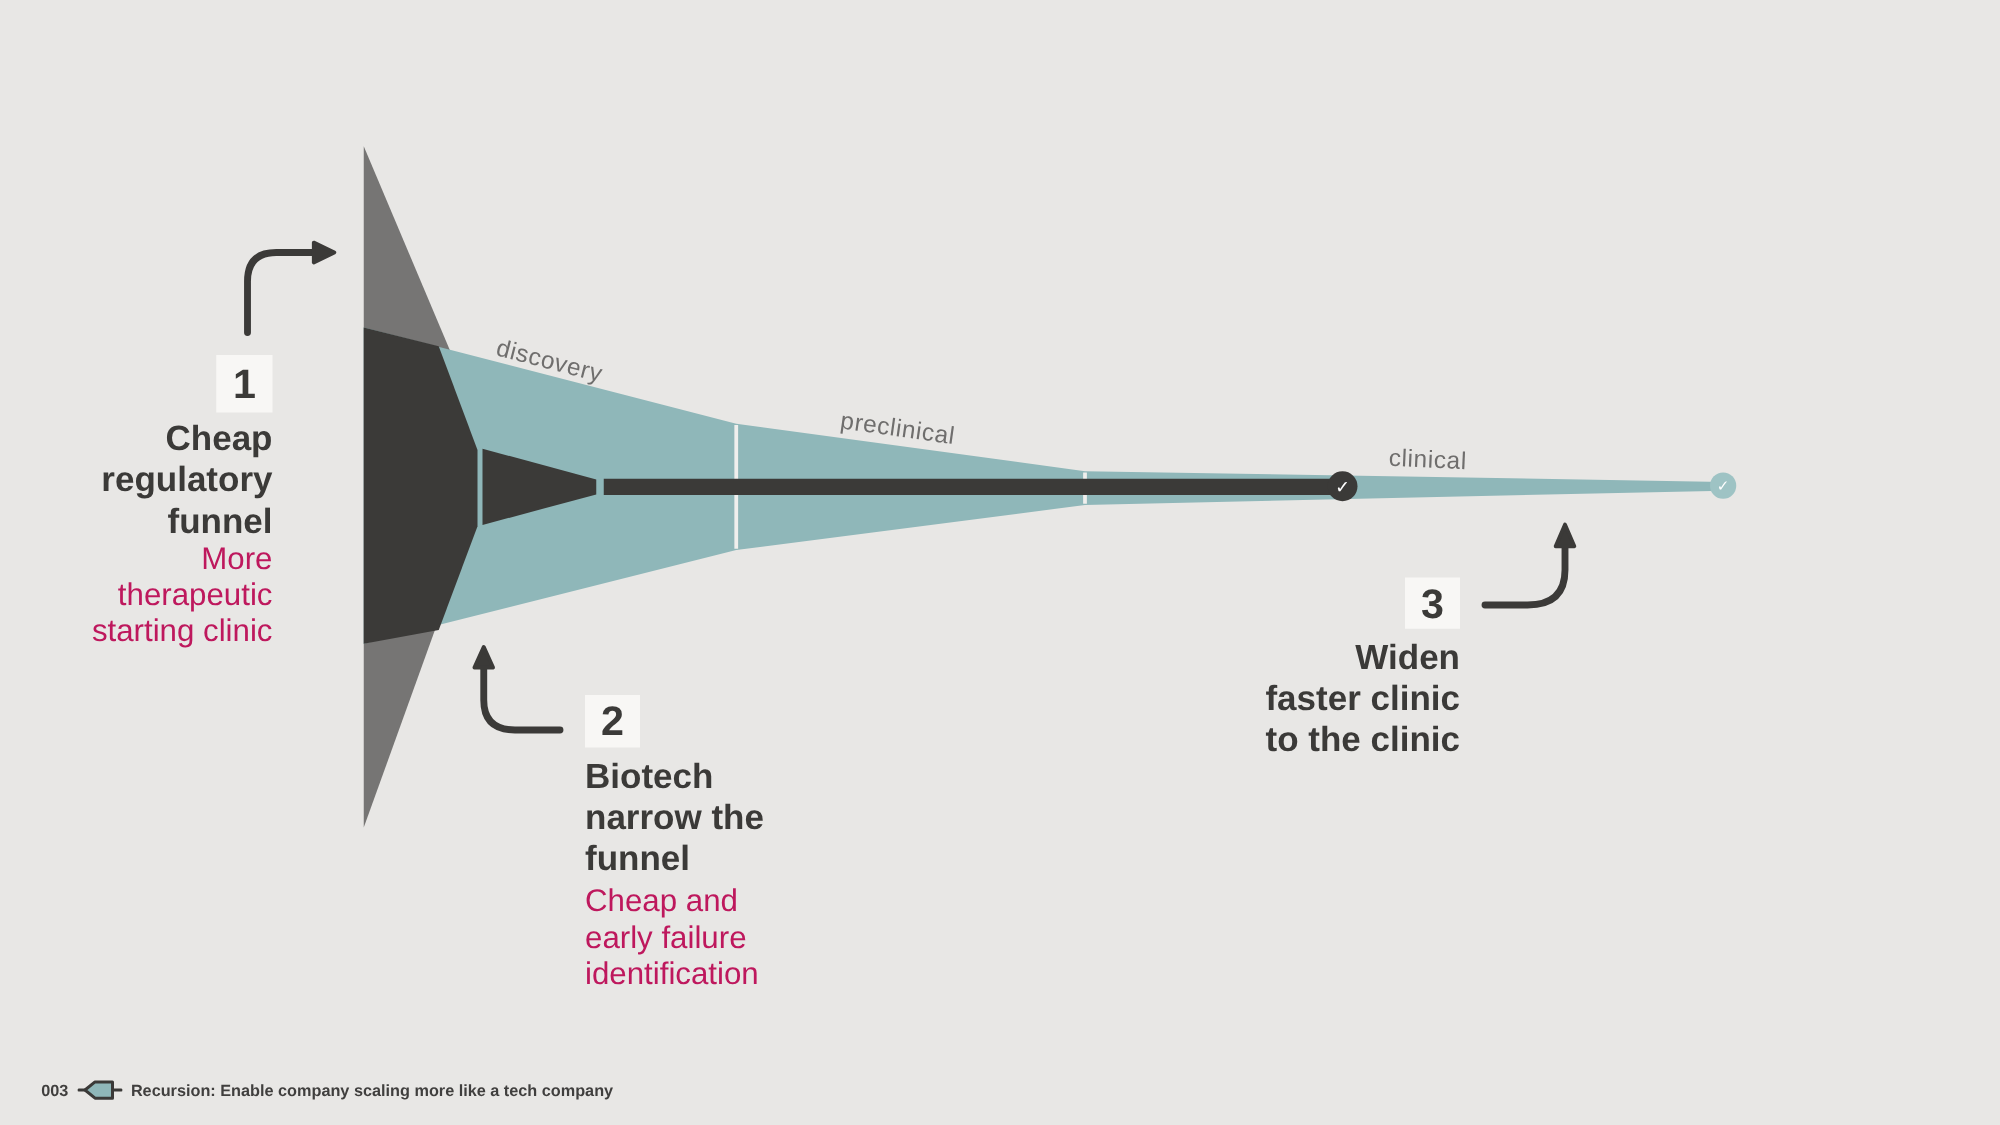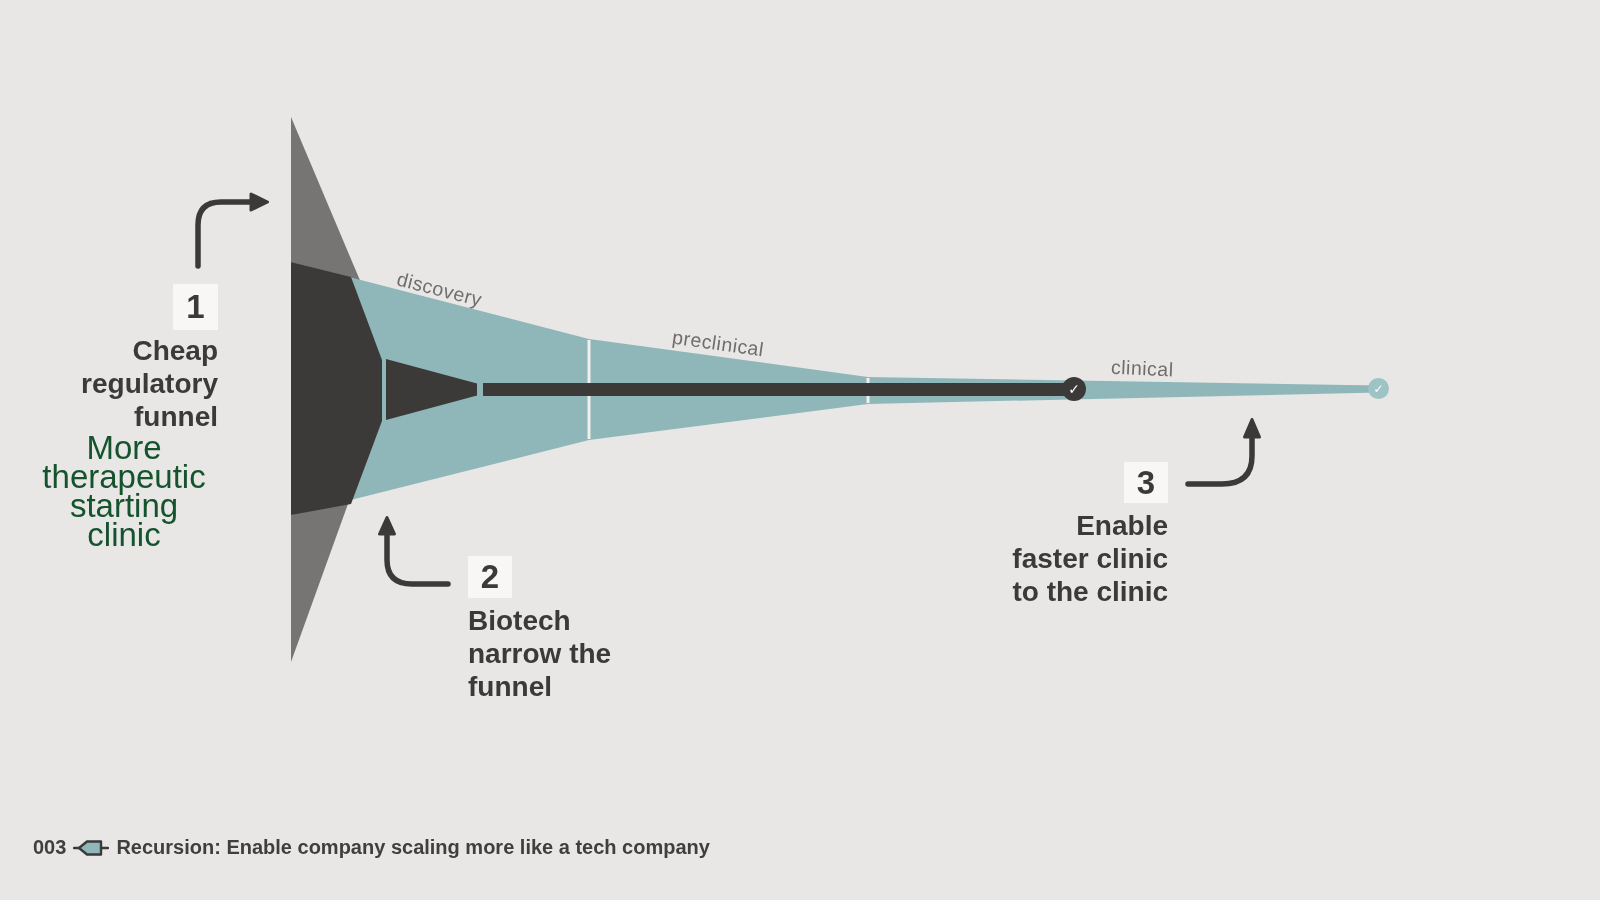--- a/index.html
+++ b/index.html
@@ -16,31 +16,31 @@
   .annotation.align-right{align-items:flex-end;text-align:right;}
   .annotation.align-left{align-items:flex-start;text-align:left;}
   .badge{
     background:#f8f7f5;color:#3b3a38;font-weight:700;font-size:33px;
     display:flex;align-items:center;justify-content:center;
   }
   .badge.b1{width:45px;height:46px;}
   .badge.b2{width:44px;height:42px;}
   .badge.b3{width:44px;height:41px;}
   .ann-title{font-weight:700;font-size:28px;line-height:33px;color:#3b3a38;}
-  .ann-sub{font-weight:400;font-size:33px;line-height:29px;color:#14532d;text-align:center;}
+  .ann-sub{font-weight:400;font-size:25px;line-height:29px;color:#be185d;}
   .m4{margin-top:4px;} .m6{margin-top:6px;} .m0{margin-top:0;}
   .milestone{
     position:absolute;border-radius:50%;color:#ffffff;display:flex;
     align-items:center;justify-content:center;font-weight:700;
   }
   .milestone.dark{left:1062px;top:377px;width:24px;height:24px;background:#3b3a38;font-size:14px;}
   .milestone.teal{left:1368px;top:378px;width:21px;height:21px;background:#9ec3c4;font-size:12px;}
   #footer{
-    position:absolute;left:33px;top:836px;display:flex;align-items:center;gap:7px;
-    color:#403f3e;font-weight:700;font-size:20px;
+    position:absolute;left:33px;top:861px;display:flex;align-items:center;gap:7px;
+    color:#403f3e;font-weight:700;font-size:13px;
   }
   .rot-discovery{transform:rotate(14.5deg);transform-origin:center;}
   .rot-preclinical{transform:rotate(8deg);transform-origin:center;}
   .rot-clinical{transform:rotate(2.5deg);transform-origin:center;}
 </style>
 </head>
 <body>
 
 <div id="stage">
 
@@ -92,26 +92,31 @@
     </div>
   </div>
 
   <div class="annotation align-left" style="left:468px;top:556px;width:220px;">
     <div class="badge b2">2</div>
     <div class="ann-title m6">
       <div>Biotech</div>
       <div>narrow the</div>
       <div>funnel</div>
     </div>
+    <div class="ann-sub m4">
+      <div>Cheap and</div>
+      <div>early failure</div>
+      <div>identification</div>
+    </div>
   </div>
 
   <div class="annotation align-right" style="left:948px;top:462px;width:220px;">
     <div class="badge b3">3</div>
     <div class="ann-title m6">
-      <div>Enable</div>
+      <div>Widen</div>
       <div>faster clinic</div>
       <div>to the clinic</div>
     </div>
   </div>
 
   <div id="footer">
     <span>003</span>
     <svg width="36" height="22" viewBox="0 0 36 22">
       <line x1="1" y1="11" x2="7" y2="11" stroke="#3b3a38" stroke-width="2.4" stroke-linecap="round"></line>
       <line x1="28" y1="11" x2="35" y2="11" stroke="#3b3a38" stroke-width="2.4" stroke-linecap="round"></line>

